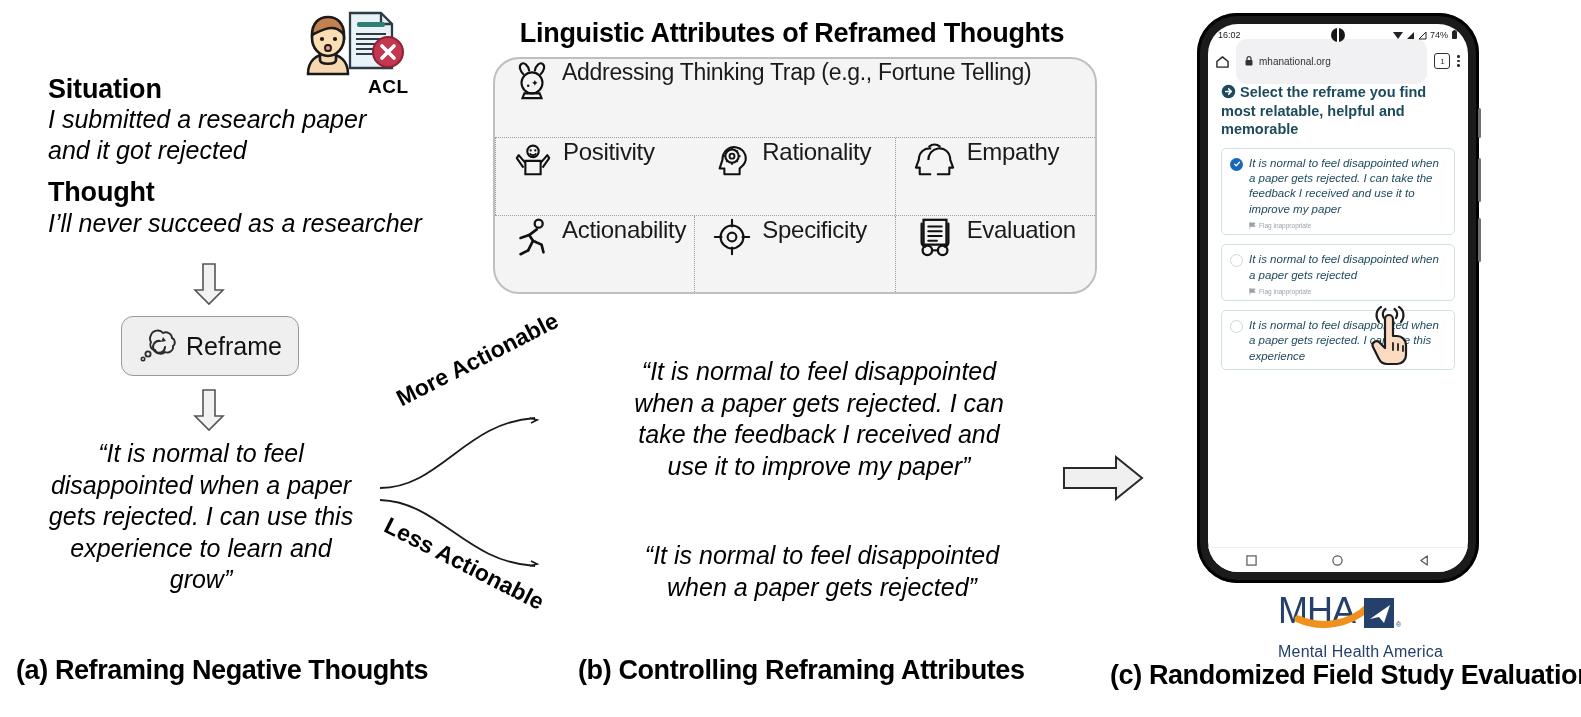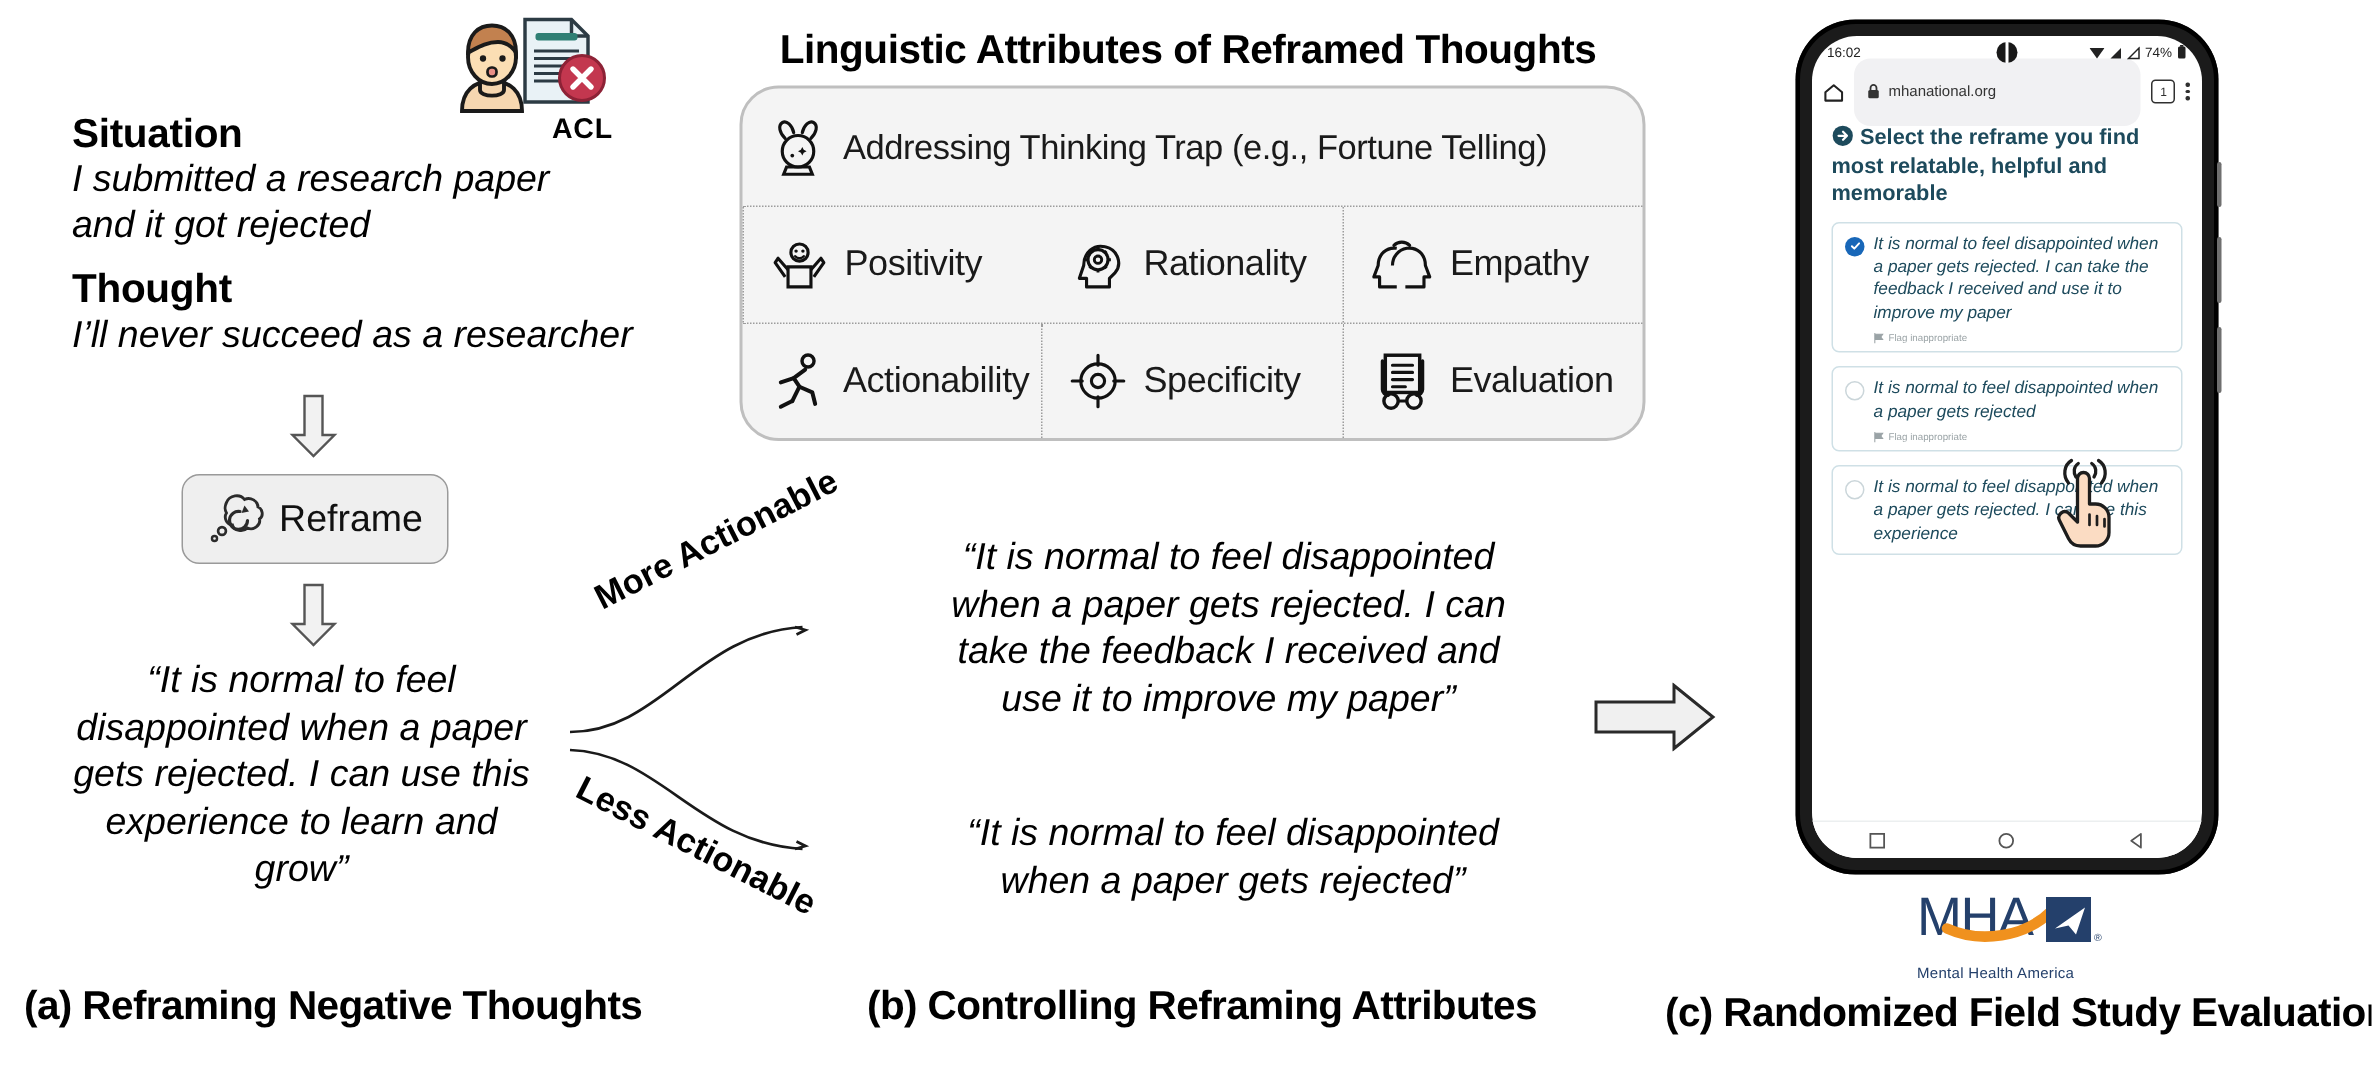--- a/index.html
+++ b/index.html
@@ -24,21 +24,21 @@
 
   
   .b-title{font-size:27px;font-weight:bold;letter-spacing:-0.3px;text-align:center;width:620px;}
   .attr-box{
     width:604px;height:237px;border:2px solid #bfbfbf;border-radius:26px;background:#f4f4f4;
     box-sizing:border-box;display:flex;flex-direction:column;
   }
   .attr-row{display:flex;flex:1;}
   .attr-row.row1{flex:0 0 78px;}
   .attr-row.top-sep{border-top:1.5px dotted #9c9c9c;}
-  .attr-cell{flex:1;display:flex;align-items:center;gap:9px;padding-left:16px;box-sizing:border-box;}
+  .attr-cell{flex:1;display:flex;align-items:flex-start;gap:9px;padding-left:16px;box-sizing:border-box;}
   .attr-cell.sep{border-left:1.5px dotted #9c9c9c;}
   .attr-cell.full{flex:1 1 100%;}
   .attr-label{font-size:24px;color:#1a1a1a;white-space:nowrap;letter-spacing:-0.3px;}
   .attr-label.small{font-size:23px;}
   .attr-ico{width:42px;height:42px;flex:0 0 42px;}
   .attr-ico.wide{width:46px;flex:0 0 46px;}
 
   .branch-label{font-size:23px;font-weight:bold;position:absolute;white-space:nowrap;}
   .quote-b{font-size:25px;font-style:italic;line-height:1.26;text-align:center;}
 
@@ -70,21 +70,21 @@
   .radio-on{width:13px;height:13px;border-radius:50%;background:#1867b8;flex:0 0 13px;
     display:flex;align-items:center;justify-content:center;margin-top:2px;}
   .radio-off{width:13px;height:13px;border-radius:50%;border:1.4px solid #cbd6da;flex:0 0 13px;
     box-sizing:border-box;margin-top:2px;}
   .card-txt{font-size:11.5px;font-style:italic;color:#1d4a5c;line-height:1.34;}
   .flag-row{display:flex;align-items:center;gap:3px;margin-top:5px;color:#9aa3a6;font-size:6.5px;}
   .navbar{position:absolute;left:0;bottom:0;width:100%;height:24px;background:#fff;
     border-top:1px solid #eceff0;display:flex;align-items:center;justify-content:space-around;}
   .side-btn{position:absolute;right:-2px;width:3px;background:#6f6f6f;border-radius:2px;}
 
-  .mha-sub{font-size:10px;color:#24406b;letter-spacing:.2px;}
+  .mha-sub{font-size:16px;color:#24406b;letter-spacing:.2px;}
 
   
   .caption{font-size:27px;font-weight:bold;letter-spacing:-0.4px;white-space:nowrap;}
 </style>
 </head>
 <body>
 
 <div class="abs" id="panel-a">
 
   <div class="abs" style="left:296px;top:14px;">

